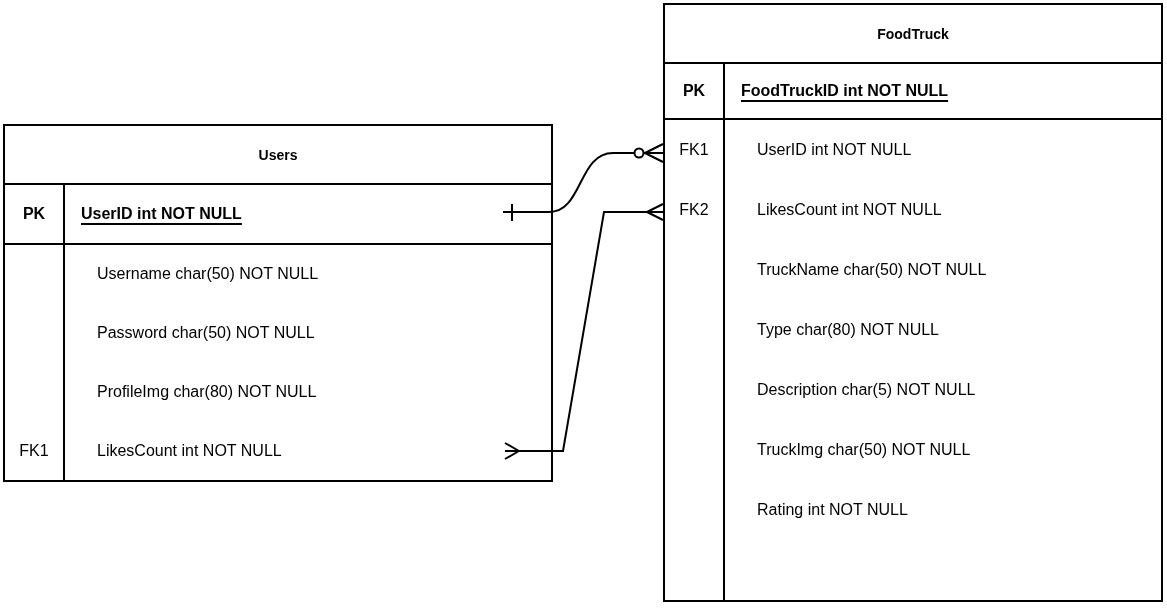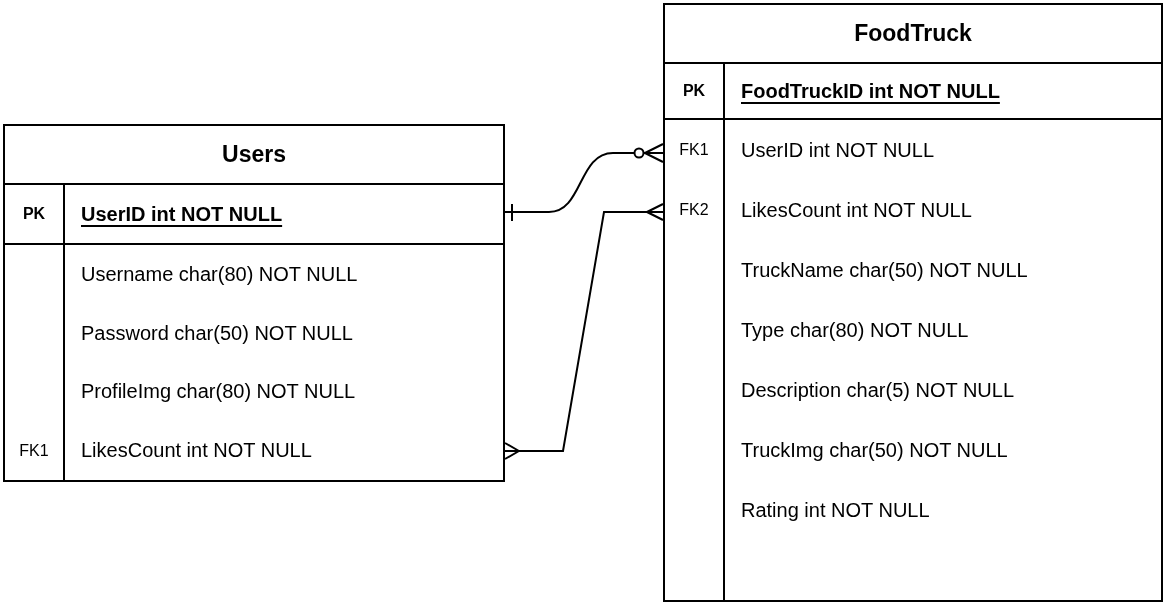--- a/index.html
+++ b/index.html
@@ -19,62 +19,62 @@
   .etable {
     position: absolute;
     background: #ffffff;
     border: 2px solid #000000;
     box-sizing: border-box;
     display: flex;
     flex-direction: column;
     z-index: 1;
   }
   .etable * { box-sizing: border-box; }
-  .users-table  { left: 3px;   top: 124px; width: 502px; height: 358px; }
+  .users-table  { left: 3px;   top: 124px; width: 550px; height: 358px; }
   .foodtruck-table { left: 663px; top: 3px;   width: 500px; height: 599px; }
 
   .eheader {
     height: 59px;
     border-bottom: 2px solid #000000;
     display: flex;
     align-items: center;
     justify-content: center;
     font-weight: bold;
-    font-size: 23px;
+    font-size: 14px;
     flex: 0 0 auto;
   }
   .erow {
     display: flex;
     align-items: stretch;
     flex: 0 0 auto;
   }
   .pk-row { border-bottom: 2px solid #000000; }
   .users-table .pk-row { height: 60px; }
   .foodtruck-table .pk-row { height: 56px; }
   .ebody {
     display: flex;
     flex-direction: column;
     flex: 1 1 auto;
   }
-  .ebody .erow { flex: 1 1 0; }
+  .ebody .erow { flex: 1 1 0; gap: 16px; }
   .key-cell {
     flex: 0 0 60px;
     width: 60px;
     border-right: 2px solid #000000;
     display: flex;
     align-items: center;
     justify-content: center;
     font-size: 16px;
   }
   .field-cell {
     flex: 1 1 auto;
     display: flex;
     align-items: center;
     padding-left: 16px;
-    font-size: 20px;
+    font-size: 16px;
     white-space: nowrap;
   }
   .pk-row .key-cell { font-weight: bold; }
   .pk-row .field-cell {
     font-weight: bold;
     text-decoration: underline;
     text-decoration-thickness: 2px;
     text-underline-offset: 4px;
   }
   .rel-overlay {
@@ -102,21 +102,21 @@
 
   <div class="etable users-table">
     <div class="eheader">Users</div>
     <div class="erow pk-row">
       <div class="key-cell">PK</div>
       <div class="field-cell">UserID int NOT NULL</div>
     </div>
     <div class="ebody">
       <div class="erow">
         <div class="key-cell"></div>
-        <div class="field-cell">Username char(80) NOT NULL</div>
+        <div class="field-cell">Username char(50) NOT NULL</div>
       </div>
       <div class="erow">
         <div class="key-cell"></div>
         <div class="field-cell">Password char(50) NOT NULL</div>
       </div>
       <div class="erow">
         <div class="key-cell"></div>
         <div class="field-cell">ProfileImg char(80) NOT NULL</div>
       </div>
       <div class="erow">

